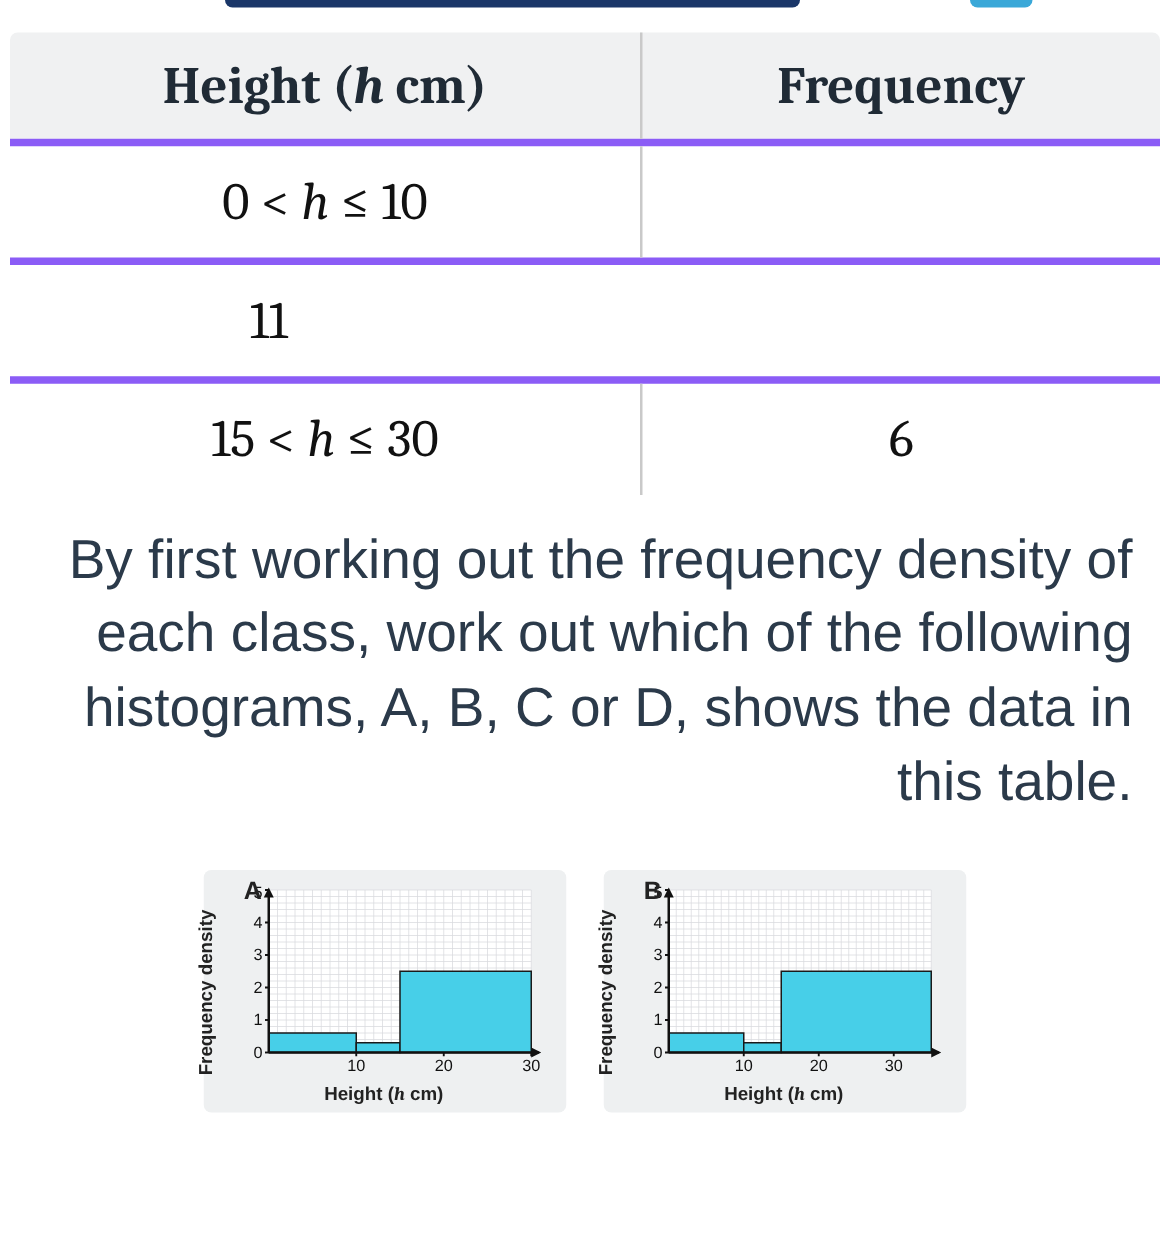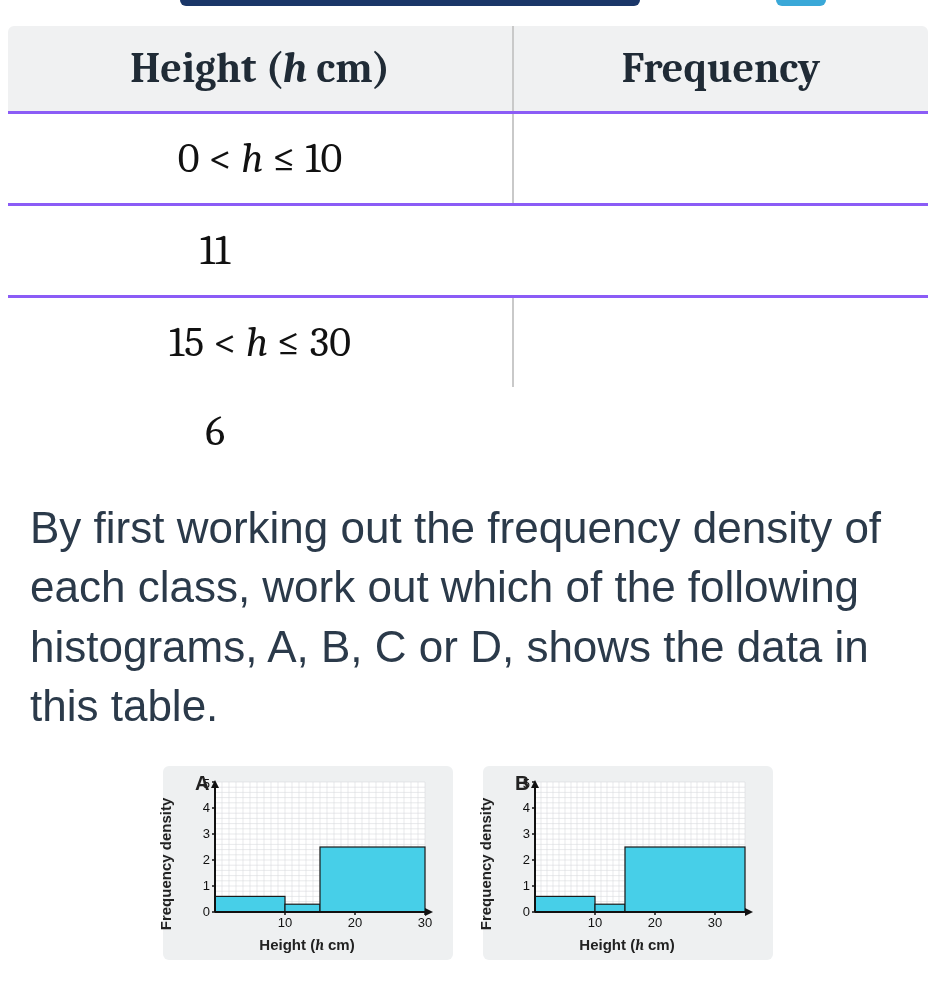--- a/index.html
+++ b/index.html
@@ -39,37 +39,36 @@
     border-radius: 6px 6px 0 0;
   }
   .thead .cell {
     font-weight: 700;
     font-size: 42px;
     padding: 18px 10px;
     color: #202b36;
   }
   .row {
     display: flex;
-    border-top: 3px solid #8b5cf6;
-    flex-direction: column;
+    border-top: 6px solid #8b5cf6;
   }
   .cell {
     padding: 20px 10px;
     font-size: 42px;
     text-align: center;
     font-family: 'Cambria', 'Georgia', 'Times New Roman', serif;
     color: #111;
   }
   .col1 { width: 55%; border-right: 2px solid #c9c9c9; }
   .col2 { width: 45%; }
   .math-italic { font-style: italic; font-family: 'Cambria', 'Georgia', serif; }
   .question {
-    margin: 22px 30px 30px 30px;
+    margin: 22px 30px 40px 30px;
     font-size: 44px;
-    text-align: left;
+    text-align: right;
     color: #2b3a4a;
     line-height: 1.35;
     font-family: 'Segoe UI', Arial, sans-serif;
   }
   .charts {
     display: flex;
     justify-content: center;
     gap: 30px;
     margin-top: 20px;
     padding-bottom: 20px;

